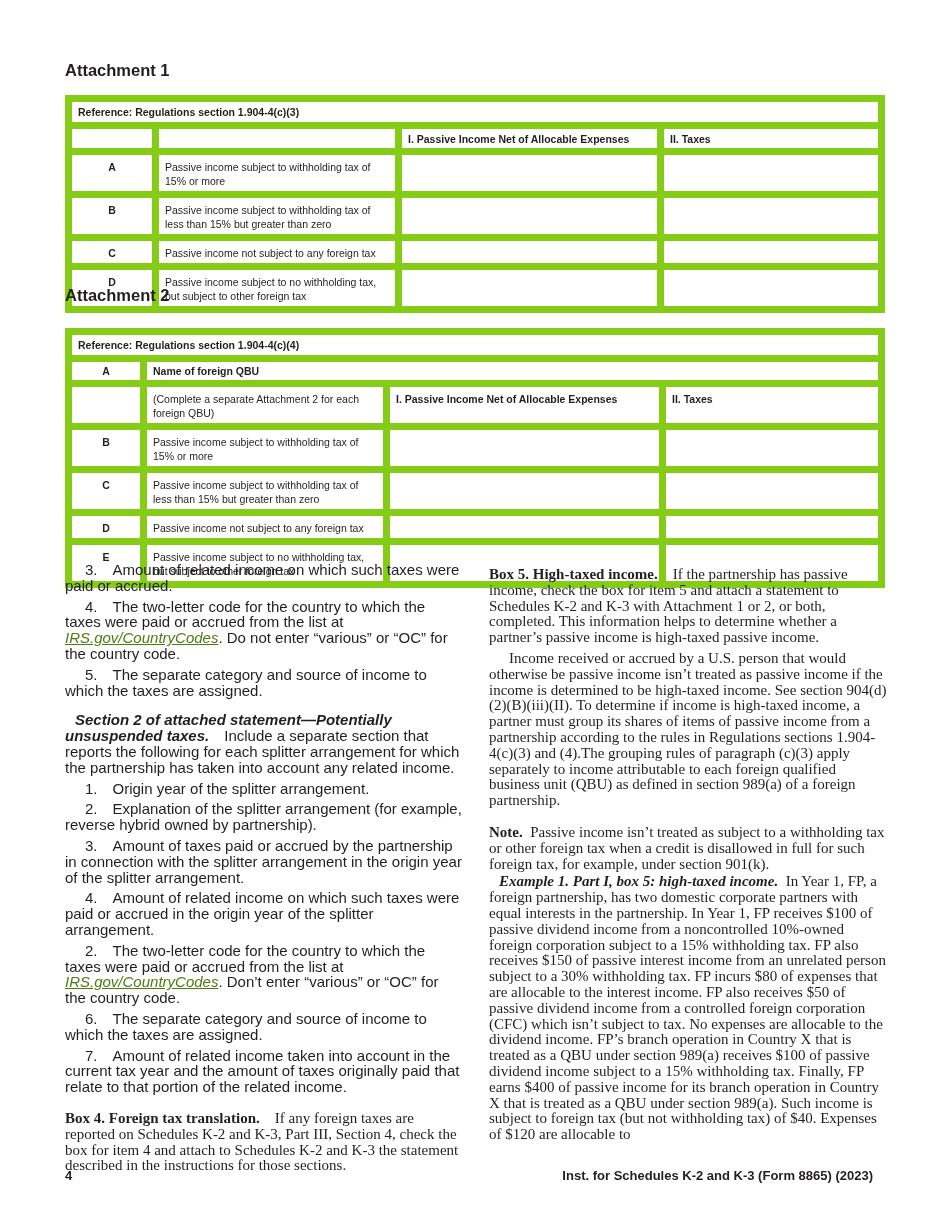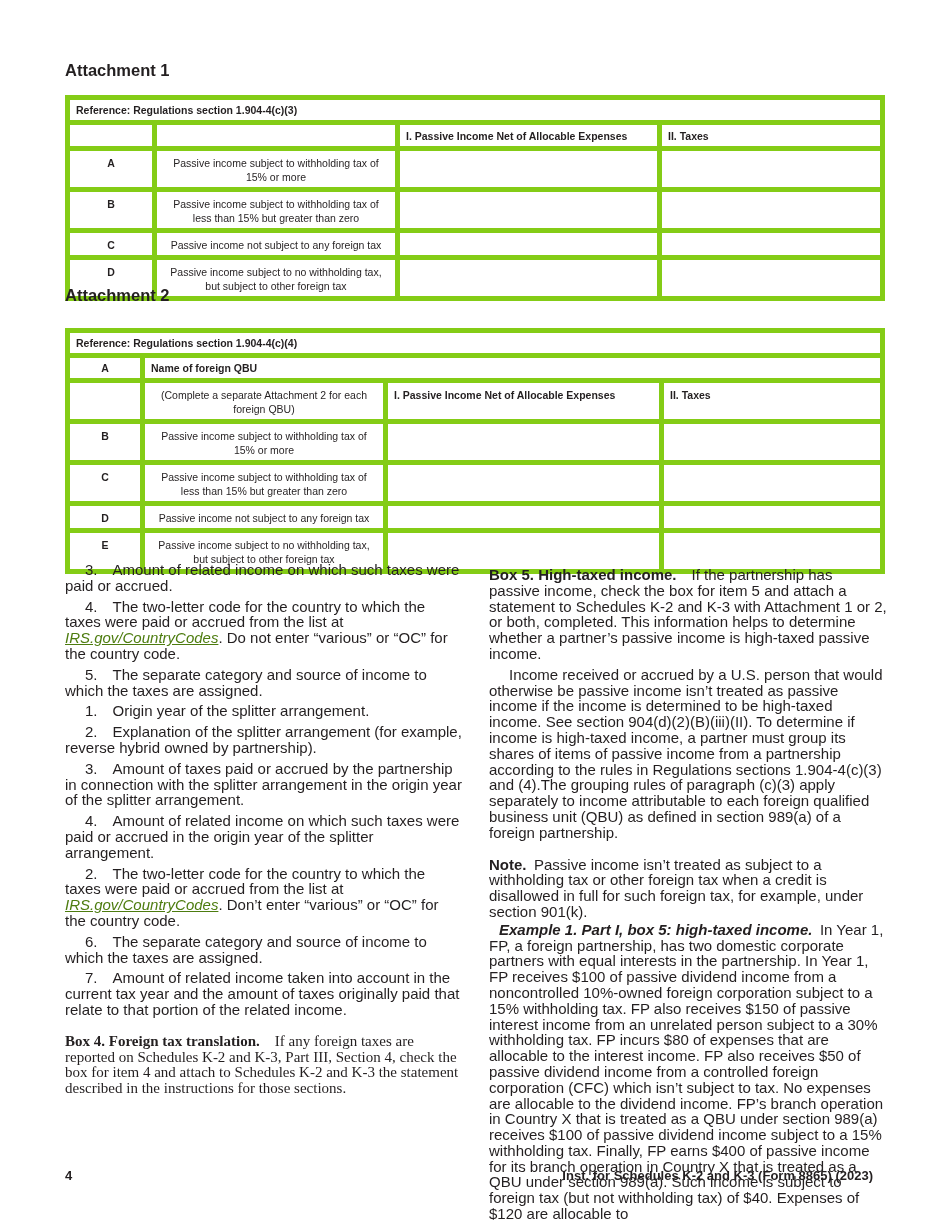--- a/index.html
+++ b/index.html
@@ -5,24 +5,24 @@
   html, body { margin: 0; padding: 0; background: #ffffff; }
   body {
     width: 950px; height: 1230px; position: relative; overflow: hidden;
     font-family: "Liberation Sans", sans-serif; color: #231f20;
   }
   .h-att { position: absolute; left: 65px; font-size: 16.5px; font-weight: bold; margin: 0; }
   table.att {
     position: absolute; left: 65px; width: 820px;
     border-collapse: collapse; font-size: 10.5px; table-layout: fixed;
   }
-  table.att td { border: 5px solid #84cc16; padding: 0 6px; vertical-align: top; line-height: 14px; margin-top: 12px; }
+  table.att td { border: 7px solid #84cc16; padding: 0 6px; vertical-align: top; line-height: 14px; margin-top: 12px; }
   table.att td.ref { font-weight: bold; height: 20px; vertical-align: middle; padding-left: 6px; }
   table.att td.letter { text-align: center; font-weight: bold; padding-top: 5px; }
-  table.att td.desc { padding-top: 5px; padding-bottom: 3px; text-align: center; }
+  table.att td.desc { padding-top: 5px; padding-bottom: 3px; }
   table.att td.colhead { text-align: left; font-weight: bold; vertical-align: middle; }
   .col { position: absolute; top: 562px; font-size: 15px; line-height: 15.8px; }
   .col p { margin: 0 0 5px 0; }
   .ind { text-indent: 20px; }
   .ind-s { text-indent: 10px; }
   .gap { margin-top: 14px !important; }
   a.lnk { color: #4d7c0f; font-style: italic; text-decoration: underline; }
   .bi { font-weight: bold; font-style: italic; }
   .b { font-weight: bold; }
   .footer { position: absolute; top: 1168px; font-size: 13px; font-weight: bold; }
@@ -121,31 +121,32 @@
     <td></td>
     <td></td>
   </tr>
 </tbody>
   </table>
 
 <div class="col" style="left:65px; width:398px;">
   <p class="ind">3. Amount of related income on which such taxes were paid or accrued.</p>
   <p class="ind"><span>4. The two-letter code for the country to which the taxes were paid or accrued from the list at </span><a class="lnk">IRS.gov/CountryCodes</a><span>. Do not enter “various” or “OC” for the country code.</span></p>
   <p class="ind">5. The separate category and source of income to which the taxes are assigned.</p>
+  <p class="ind-s gap"><span class="bi">Section 2 of attached statement—Potentially unsuspended taxes.</span><span> Include a separate section that reports the following for each splitter arrangement for which the partnership has taken into account any related income.</span></p>
   <p class="ind">1. Origin year of the splitter arrangement.</p>
   <p class="ind">2. Explanation of the splitter arrangement (for example, reverse hybrid owned by partnership).</p>
   <p class="ind">3. Amount of taxes paid or accrued by the partnership in connection with the splitter arrangement in the origin year of the splitter arrangement.</p>
   <p class="ind">4. Amount of related income on which such taxes were paid or accrued in the origin year of the splitter arrangement.</p>
   <p class="ind"><span>2. The two-letter code for the country to which the taxes were paid or accrued from the list at </span><a class="lnk">IRS.gov/CountryCodes</a><span>. Don’t enter “various” or “OC” for the country code.</span></p>
   <p class="ind">6. The separate category and source of income to which the taxes are assigned.</p>
   <p class="ind">7. Amount of related income taken into account in the current tax year and the amount of taxes originally paid that relate to that portion of the related income.</p>
   <p class="gap" style="margin-top:16px !important;font-family:Liberation Serif, serif;"><span class="b">Box 4. Foreign tax translation.</span><span> If any foreign taxes are reported on Schedules K-2 and K-3, Part III, Section 4, check the box for item 4 and attach to Schedules K-2 and K-3 the statement described in the instructions for those sections.</span></p>
 </div>
 
-<div class="col" style="left:489px; width:398px; top:567px;">
+<div class="col" style="left:489px; width:398px; top:567px;font-family:Liberation Serif, serif;">
   <p><span class="b">Box 5. High-taxed income.</span><span> If the partnership has passive income, check the box for item 5 and attach a statement to Schedules K-2 and K-3 with Attachment 1 or 2, or both, completed. This information helps to determine whether a partner’s passive income is high-taxed passive income.</span></p>
   <p class="ind">Income received or accrued by a U.S. person that would otherwise be passive income isn’t treated as passive income if the income is determined to be high-taxed income. See section 904(d)(2)(B)(iii)(II). To determine if income is high-taxed income, a partner must group its shares of items of passive income from a partnership according to the rules in Regulations sections 1.904-4(c)(3) and (4).The grouping rules of paragraph (c)(3) apply separately to income attributable to each foreign qualified business unit (QBU) as defined in section 989(a) of a foreign partnership.</p>
   <p class="gap" style="margin-top:16px !important; margin-bottom:2px;"><span class="b">Note.</span><span> Passive income isn’t treated as subject to a withholding tax or other foreign tax when a credit is disallowed in full for such foreign tax, for example, under section 901(k).</span></p>
   <p class="ind-s"><span class="bi">Example 1. Part I, box 5: high-taxed income.</span><span> In Year 1, FP, a foreign partnership, has two domestic corporate partners with equal interests in the partnership. In Year 1, FP receives $100 of passive dividend income from a noncontrolled 10%-owned foreign corporation subject to a 15% withholding tax. FP also receives $150 of passive interest income from an unrelated person subject to a 30% withholding tax. FP incurs $80 of expenses that are allocable to the interest income. FP also receives $50 of passive dividend income from a controlled foreign corporation (CFC) which isn’t subject to tax. No expenses are allocable to the dividend income. FP’s branch operation in Country X that is treated as a QBU under section 989(a) receives $100 of passive dividend income subject to a 15% withholding tax. Finally, FP earns $400 of passive income for its branch operation in Country X that is treated as a QBU under section 989(a). Such income is subject to foreign tax (but not withholding tax) of $40. Expenses of $120 are allocable to</span></p>
 </div>
 
 <div class="footer" style="left:65px;">4</div>
 <div class="footer" style="right:77px;">Inst. for Schedules K-2 and K-3 (Form 8865) (2023)</div>
 
 </body></html>

